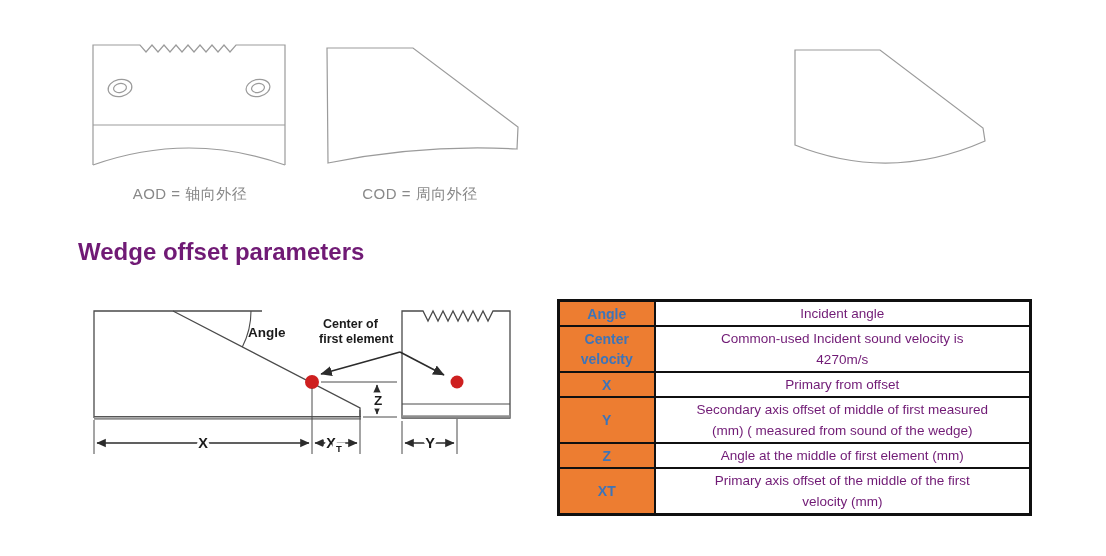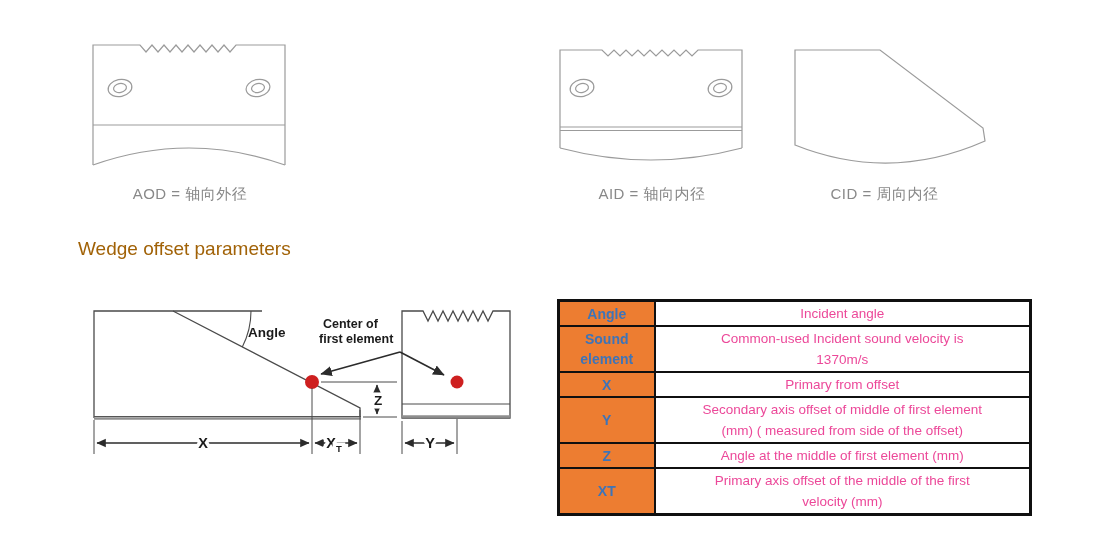--- a/index.html
+++ b/index.html
@@ -16,21 +16,21 @@
   .wedge-fig svg { display: block; }
   .wedge-label {
     margin-top: 13px; text-align: center;
     font-size: 15px; color: #898989; letter-spacing: 0.5px;
     white-space: nowrap;
   }
 
   
   .heading {
     position: absolute; left: 78px; top: 238px;
-    font-size: 19px; color: #a16207; font-weight: 400;
+    font-size: 24px; color: #701a75; font-weight: 700;
   }
 
   
   .offset-diagram { position: absolute; left: 85px; top: 295px; }
 
   
   .param-table-wrap { position: absolute; left: 557px; top: 299px; }
   table.param-table {
     border-collapse: collapse; table-layout: fixed; width: 475px;
     border: 3px solid #101010;
@@ -38,21 +38,21 @@
   table.param-table td {
     border: 2px solid #101010;
     text-align: center; vertical-align: middle;
     padding: 1px 4px;
   }
   td.param-cell {
     width: 96px; background: #ed7d31;
     color: #3e74b8; font-weight: bold; font-size: 14px;
     line-height: 20px;
   }
-  td.desc-cell { color: #ec4899; font-size: 13.5px; line-height: 21px; margin-left: 10px; }
+  td.desc-cell { color: #701a75; font-size: 13.5px; line-height: 21px; margin-left: 10px; }
   td.desc-cell .line { display: block; }
   td.desc-cell .line:empty { display: none; }
   .r1 { height: 21px; } .r2 { height: 44px; } .r3 { height: 21px; }
   .r4 { height: 46px; } .r5 { height: 24px; } .r6 { height: 44px; }
 </style>
 </head>
 <body>
 
 <div class="canvas">
 
@@ -68,45 +68,32 @@
         </g>
         <g transform="rotate(-12 168 46)">
           <ellipse cx="168" cy="46" rx="12" ry="8.5"></ellipse>
             <ellipse cx="168" cy="46" rx="6.5" ry="4.5"></ellipse>
         </g>
       </g>
     </svg>
     <div class="wedge-label">AOD = 轴向外径</div>
   </div>
 
+  <div class="wedge-fig" style="left:320px; width:200px;">
+    <svg width="200" height="130" viewBox="0 0 200 130">
+      <path fill="none" stroke="#9b9b9b" stroke-width="1.2" d="M7,6 L93,6 L198,85 L197,107 Q102,102 8,121 Z"></path>
+    </svg>
+    <div class="wedge-label">COD = 周向外径</div>
+  </div>
 
-  <div class="wedge-fig" style="left:552px; width:200px;">
-    <svg width="200" height="130" viewBox="0 0 200 130">
-      <g fill="none" stroke="#9b9b9b" stroke-width="1.2">
-        <path d="M8,106 L8,8 L50,8 l6,6 l6,-6 l6,6 l6,-6 l6,6 l6,-6 l6,6 l6,-6 l6,6 l6,-6 l6,6 l6,-6 l6,6 l6,-6 l6,6 l6,-6 L190,8 L190,106"></path>
-        <path d="M8,106 Q99,130 190,106"></path>
-        <path d="M8,85 H190 M8,88.5 H190"></path>
-        <g transform="rotate(-12 30 46)">
-          <ellipse cx="30" cy="46" rx="12" ry="8.5"></ellipse>
-            <ellipse cx="30" cy="46" rx="6.5" ry="4.5"></ellipse>
-        </g>
-        <g transform="rotate(-12 168 46)">
-          <ellipse cx="168" cy="46" rx="12" ry="8.5"></ellipse>
-            <ellipse cx="168" cy="46" rx="6.5" ry="4.5"></ellipse>
-        </g>
-      </g>
-    </svg>
-    <div class="wedge-label">AID = 轴向内径</div>
-  </div>
 
   <div class="wedge-fig" style="left:782px; width:205px;">
     <svg width="205" height="130" viewBox="0 0 205 130">
       <path fill="none" stroke="#9b9b9b" stroke-width="1.2" d="M13,8 L98,8 L201,86 L203,99 Q108,141 13,103 Z"></path>
     </svg>
-    <div class="wedge-label">CID = 周向内径</div>
   </div>
 
   <div class="heading">Wedge offset parameters</div>
 
   <svg class="offset-diagram" width="460" height="170" viewBox="0 0 460 170">
     <defs>
       <marker id="arr" viewBox="0 0 10 10" refX="8.5" refY="5" markerWidth="8" markerHeight="8" orient="auto-start-reverse">
         <path d="M0,1 L9,5 L0,9 Z" fill="#2b2b2b"></path>
       </marker>
     </defs>
@@ -164,37 +151,37 @@
   <div class="param-table-wrap">
     <table class="param-table">
       <tbody>
           <tr class="r1">
         <td class="param-cell">Angle</td>
         <td class="desc-cell">
               <span class="line">Incident angle</span>
             </td>
       </tr>
       <tr class="r2">
-        <td class="param-cell">Sound element</td>
+        <td class="param-cell">Center velocity</td>
         <td class="desc-cell">
               <span class="line">Common-used Incident sound velocity is</span>
-              <span class="line">1370m/s</span>
+              <span class="line">4270m/s</span>
             </td>
       </tr>
       <tr class="r3">
         <td class="param-cell">X</td>
         <td class="desc-cell">
               <span class="line">Primary from offset</span>
             </td>
       </tr>
       <tr class="r4">
         <td class="param-cell">Y</td>
         <td class="desc-cell">
-              <span class="line">Secondary axis offset of middle of first element</span>
-              <span class="line">(mm) ( measured from side of the offset)</span>
+              <span class="line">Secondary axis offset of middle of first measured</span>
+              <span class="line">(mm) ( measured from sound of the wedge)</span>
             </td>
       </tr>
       <tr class="r5">
         <td class="param-cell">Z</td>
         <td class="desc-cell">
               <span class="line">Angle at the middle of first element (mm)</span>
             </td>
       </tr>
       <tr class="r6">
         <td class="param-cell">XT</td>

